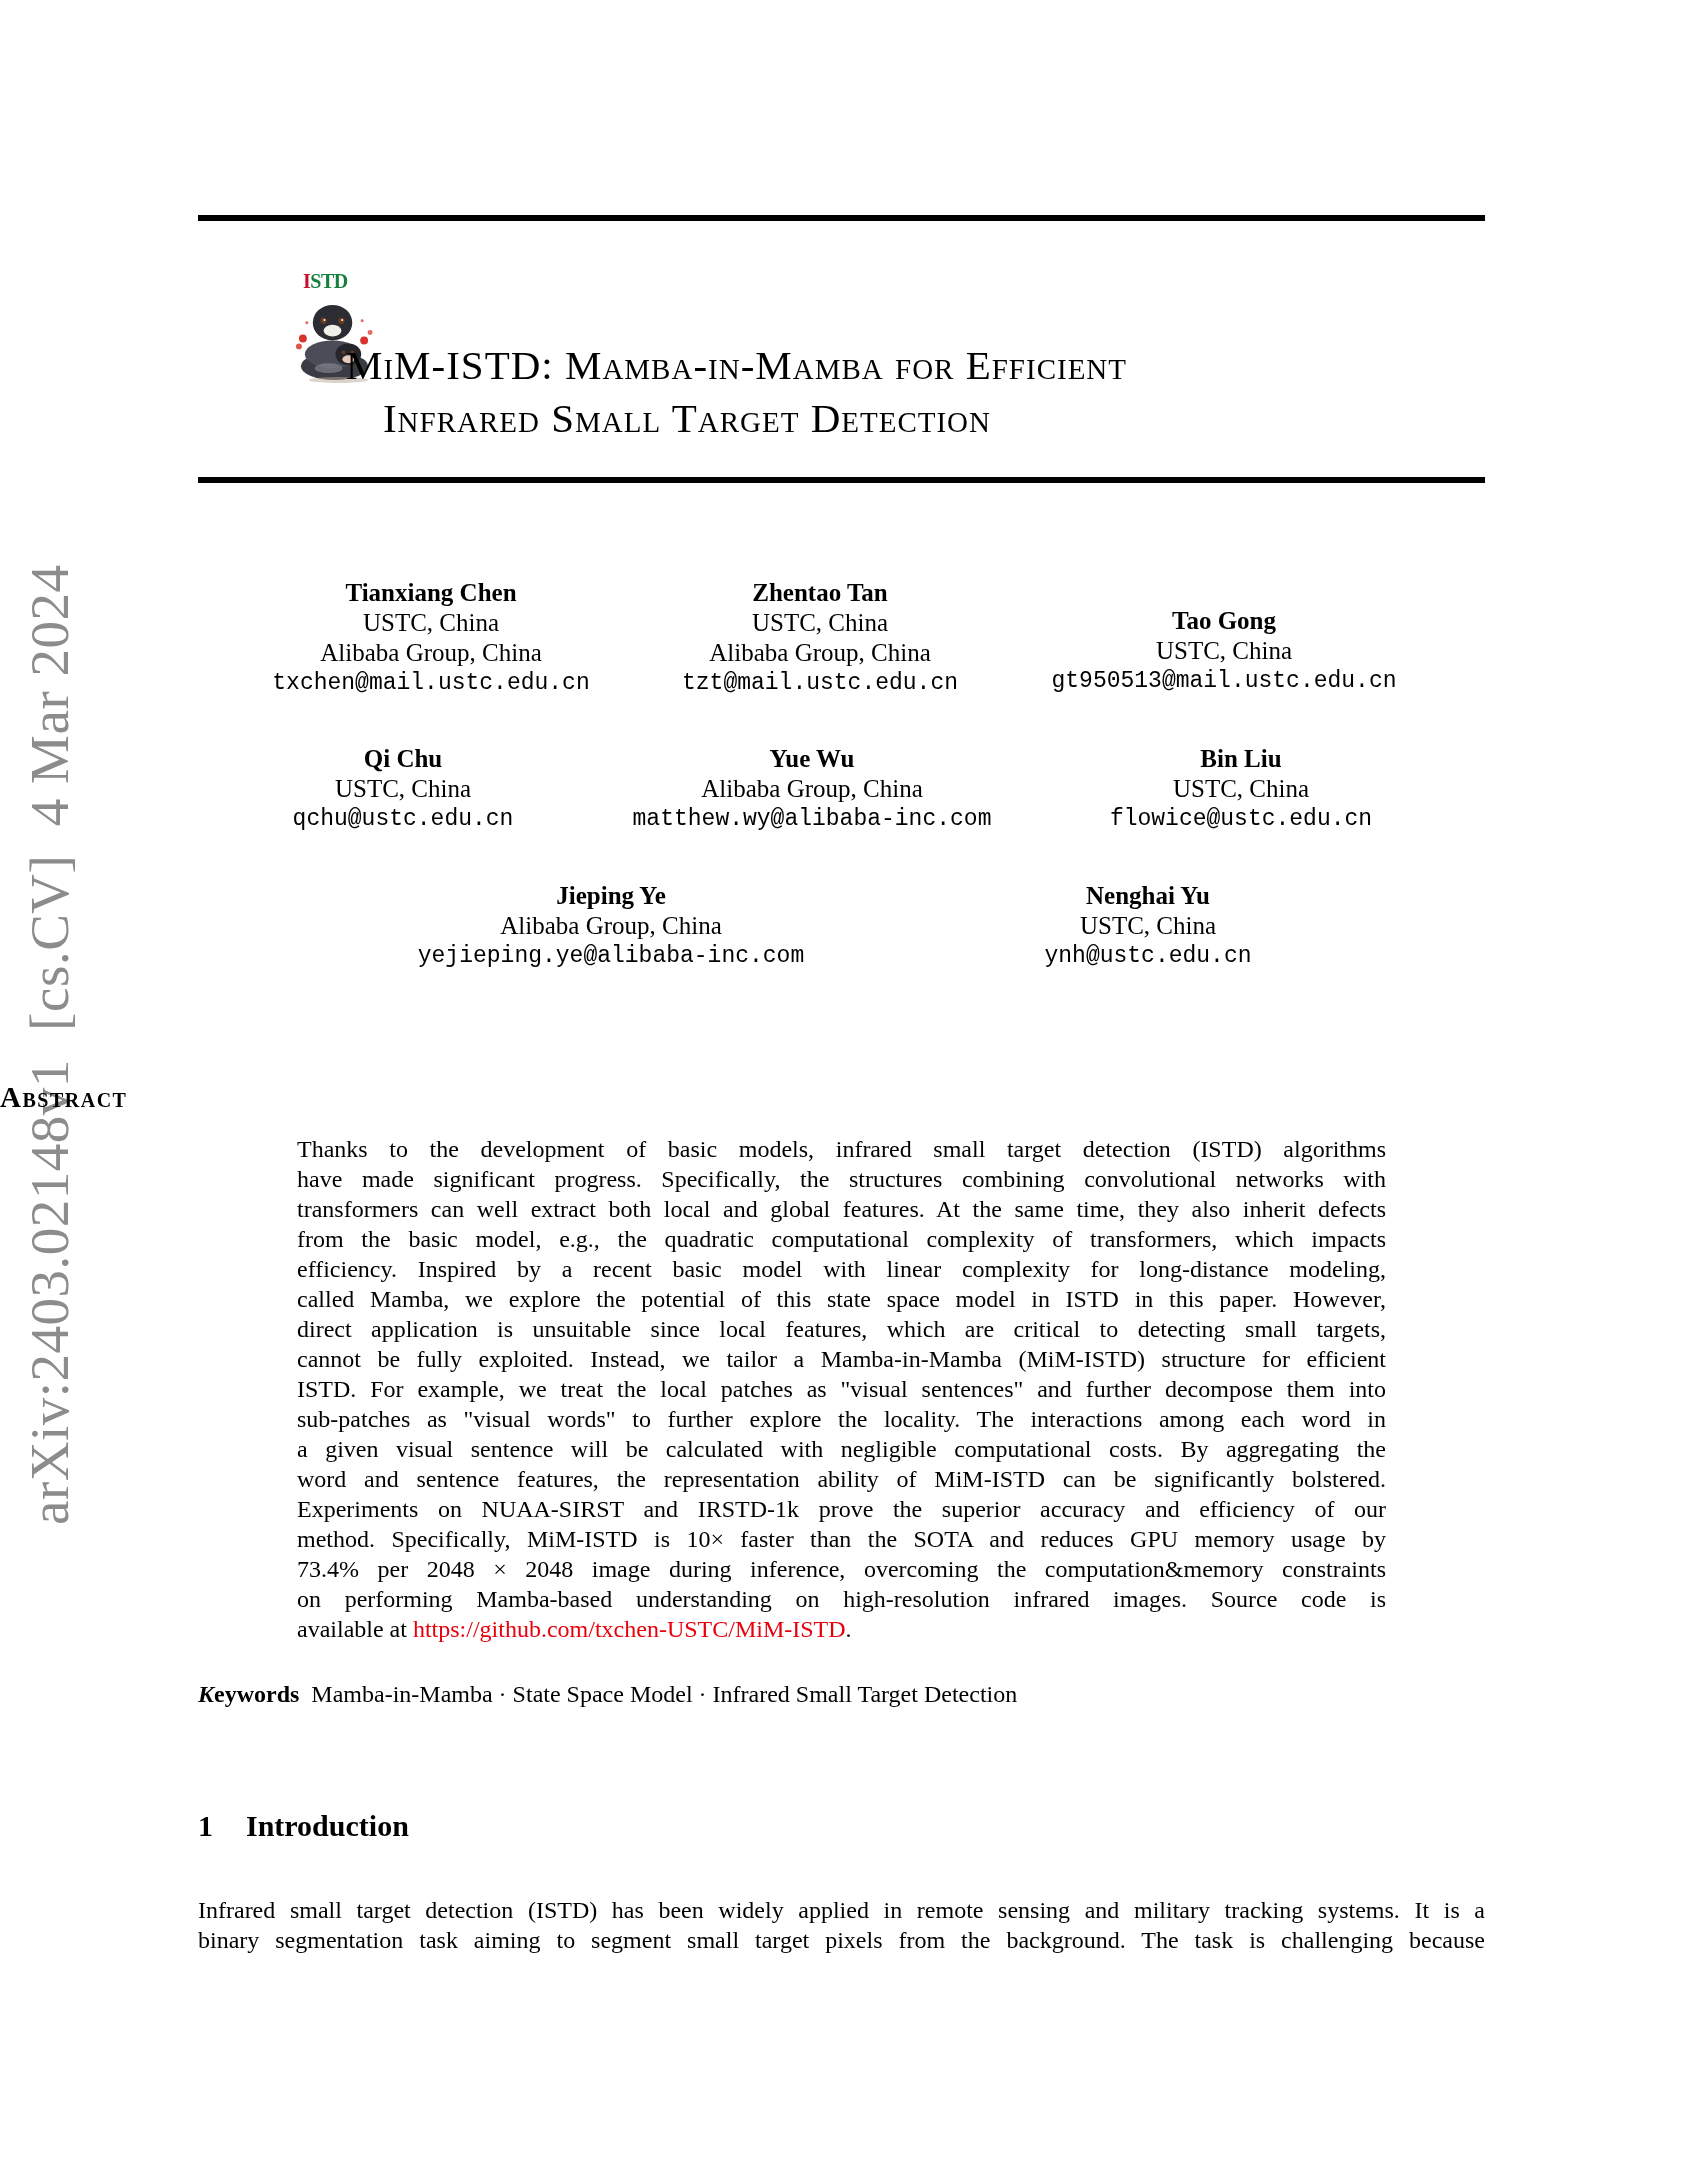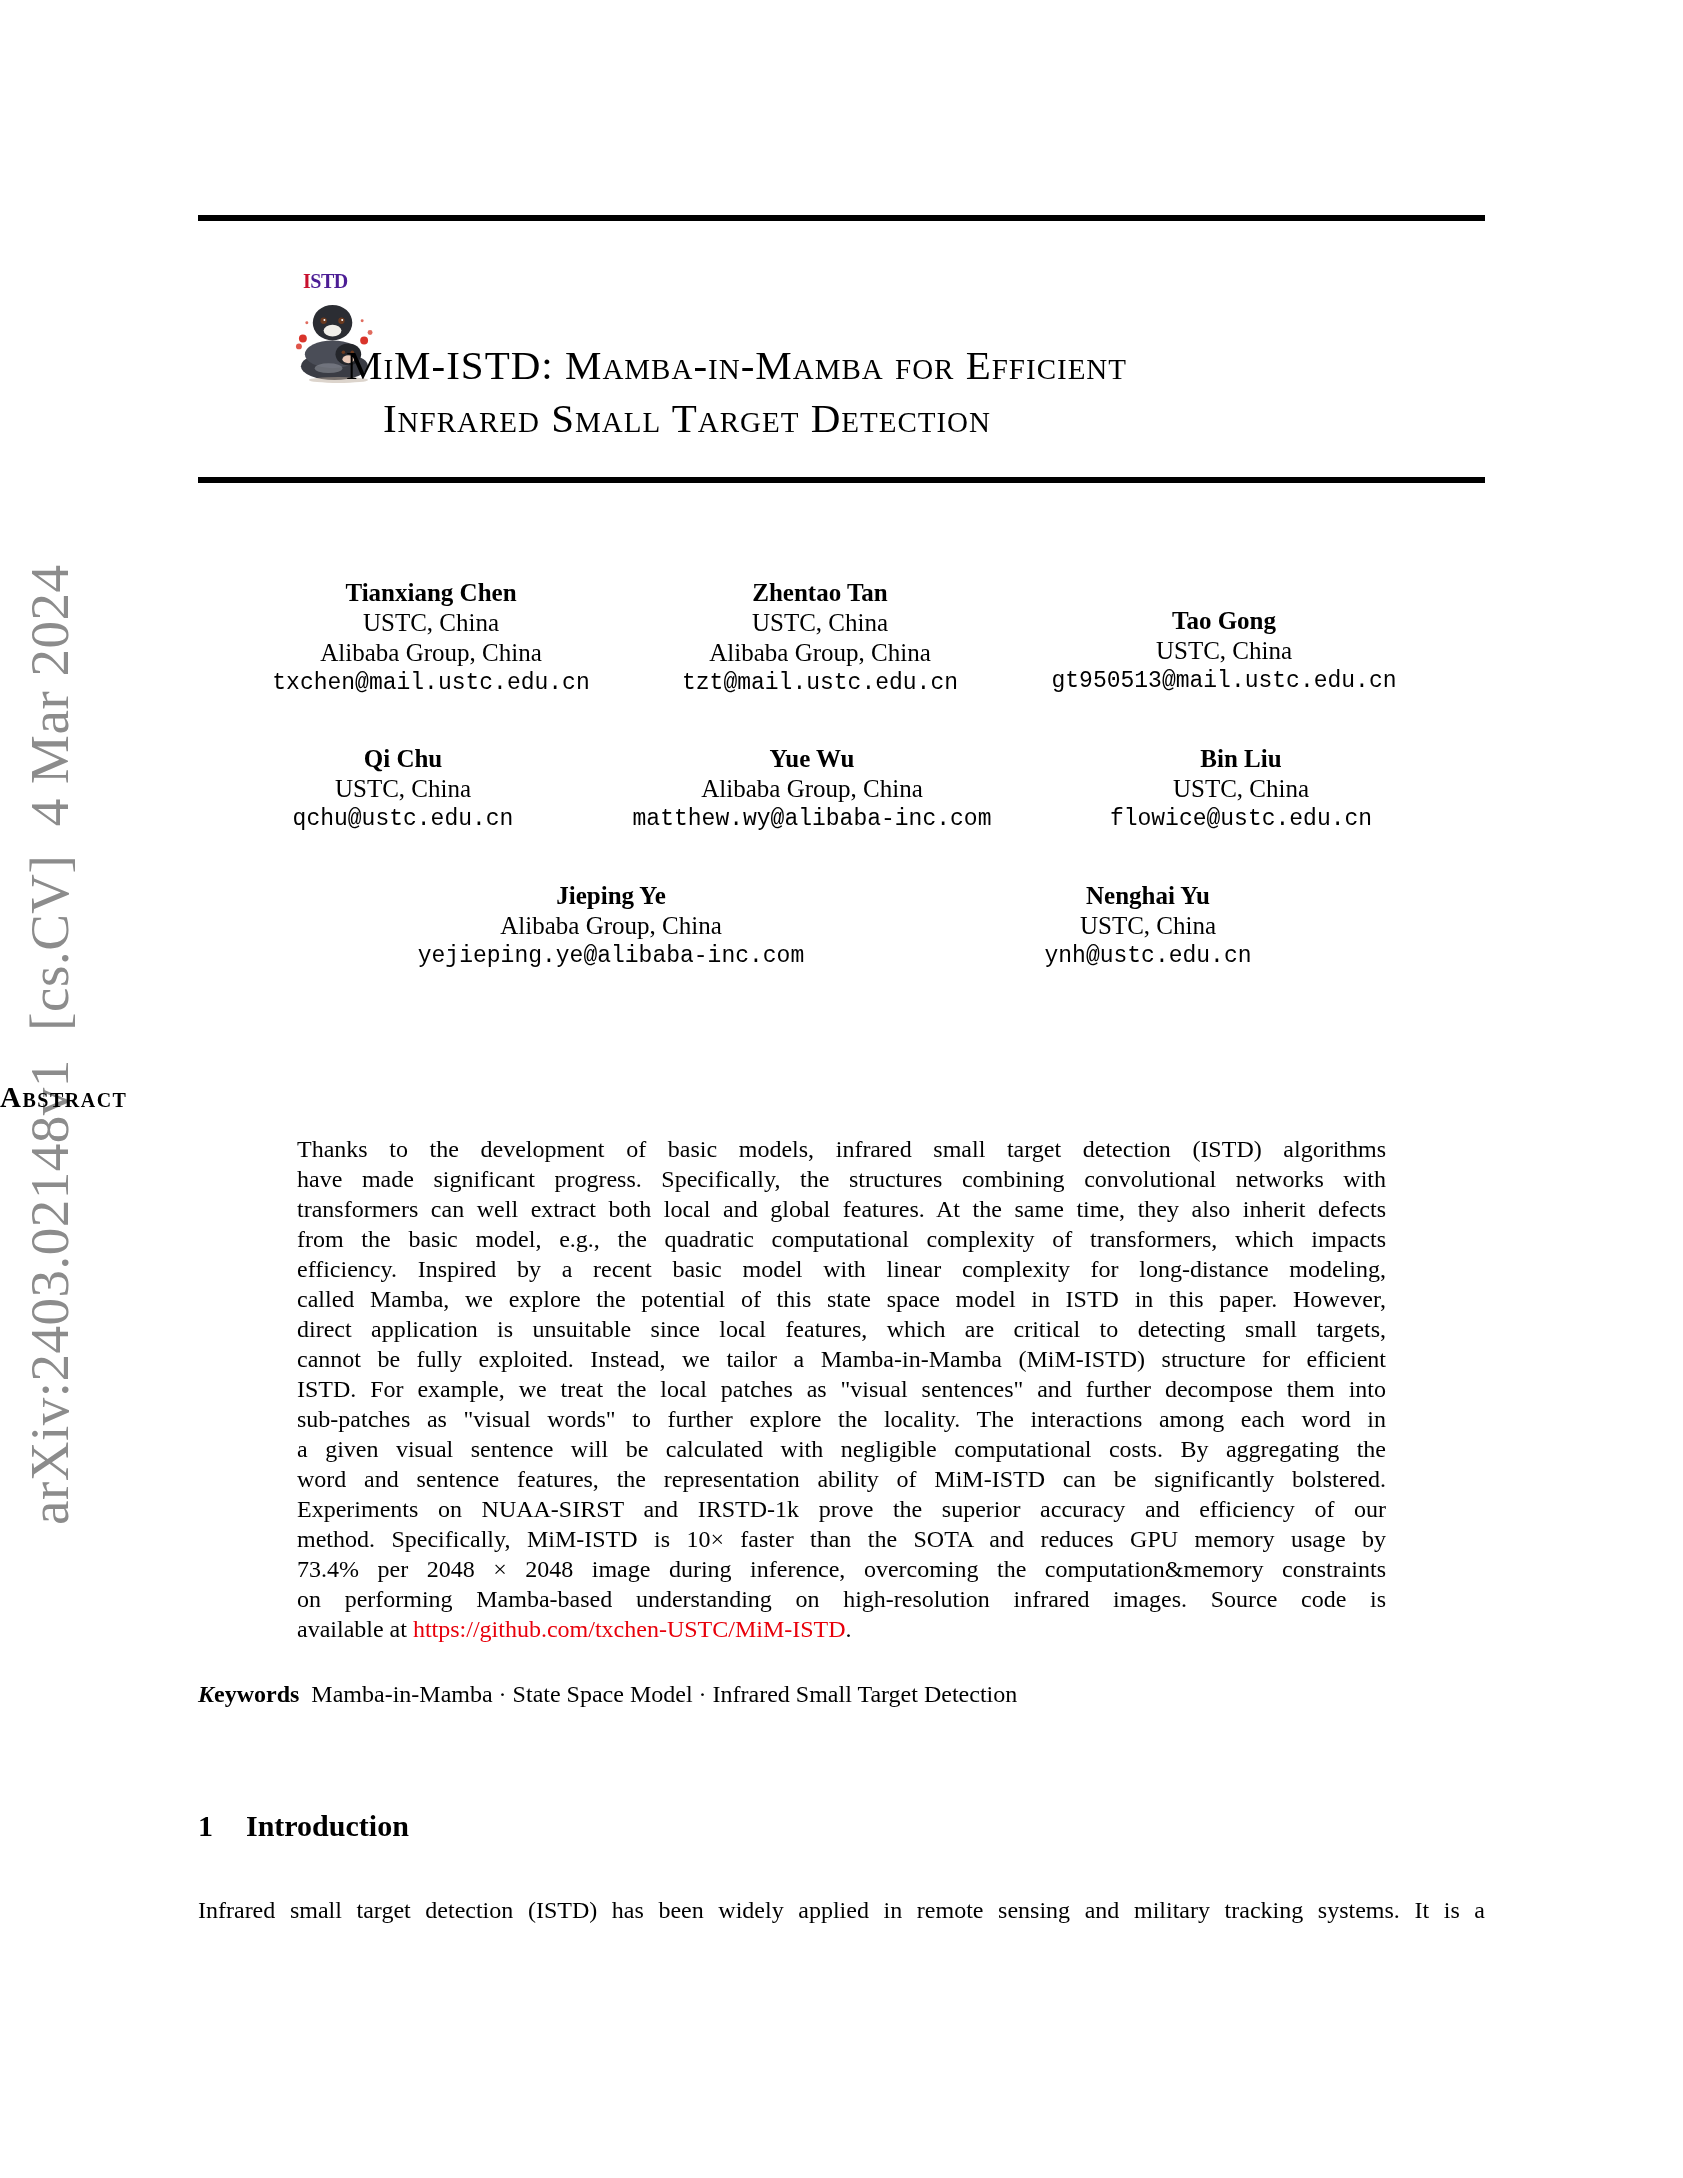--- a/index.html
+++ b/index.html
@@ -45,21 +45,21 @@
 </style>
 </head>
 <body>
 
 <div class="stamp">arXiv:2403.02148v1  [cs.CV]  4 Mar 2024</div>
 
 <div class="rule" style="top:215px"></div>
 
 <div class="logo">
   <div style="position:absolute;left:10px;top:0;font-family:'Liberation Serif',serif;font-weight:bold;font-size:20px;letter-spacing:-0.5px;line-height:20px;">
-    <span style="color:#c8102e">I</span><span style="color:#4c1d95">STD</span>
+    <span style="color:#c8102e">I</span><span style="color:#15803d">STD</span>
   </div>
   <svg width="83" height="91" viewBox="0 0 84 92" style="position:absolute;left:0;top:22px">
 
     <circle cx="10" cy="46" r="4" fill="#d9342b"></circle>
       <circle cx="6" cy="54" r="3" fill="#e0554a"></circle>
     <circle cx="72" cy="48" r="4" fill="#d9342b"></circle>
       <circle cx="78" cy="40" r="2.5" fill="#e06b5e"></circle>
     <circle cx="14" cy="30" r="1.5" fill="#e06b5e"></circle>
       <circle cx="70" cy="28" r="1.5" fill="#e06b5e"></circle>
 
@@ -156,14 +156,15 @@
 <div class="keywords">
   <span class="kw-label"><span class="k">K</span><span>eywords</span></span>&nbsp;&nbsp;<span>Mamba-in-Mamba · State Space Model · Infrared Small Target Detection</span>
 </div>
 
 <div class="section">
   <span class="num">1</span><span>Introduction</span>
 </div>
 
 <div class="body">
   <span class="ln">Infrared small target detection (ISTD) has been widely applied in remote sensing and military tracking systems. It is a</span>
+  <span class="ln">binary segmentation task aiming to segment small target pixels from the background. The task is challenging because</span>
 </div>
 
 
 </body></html>

